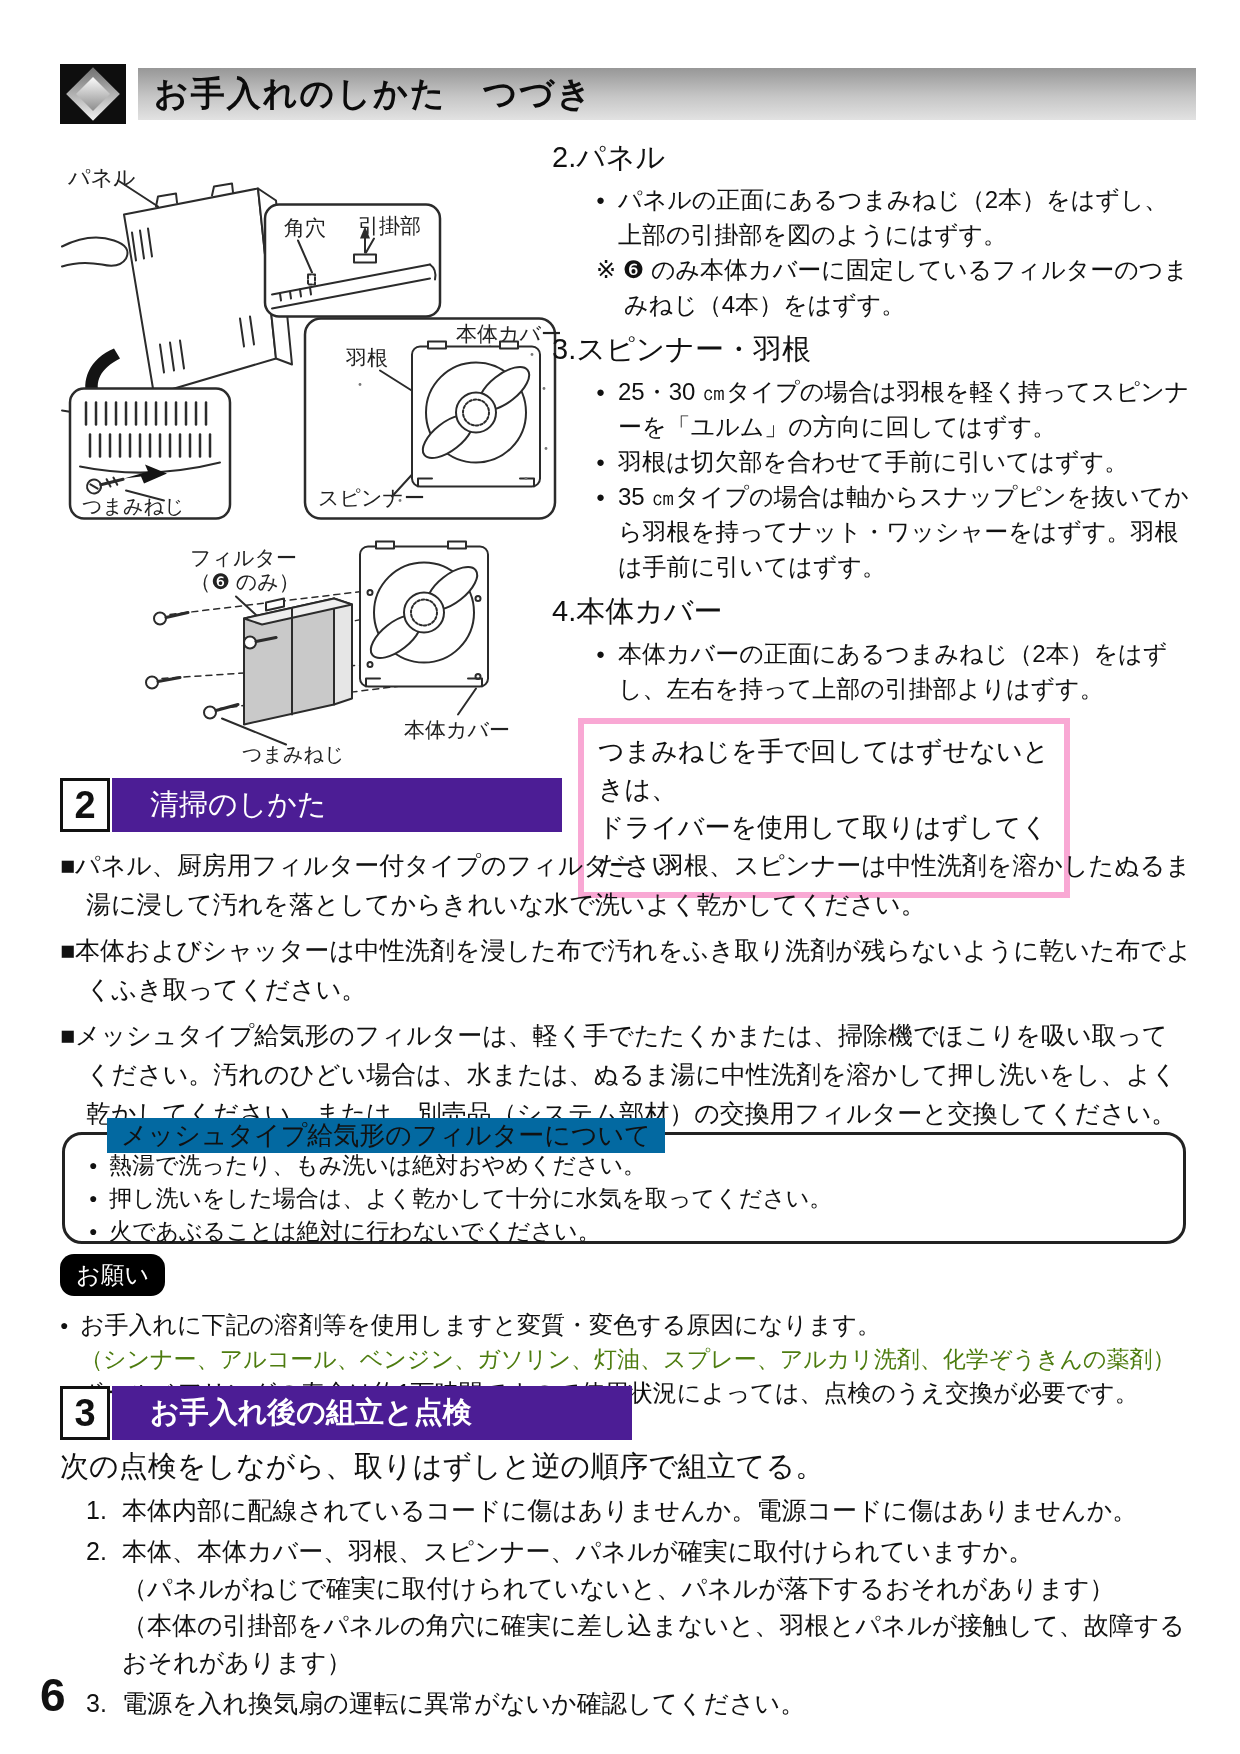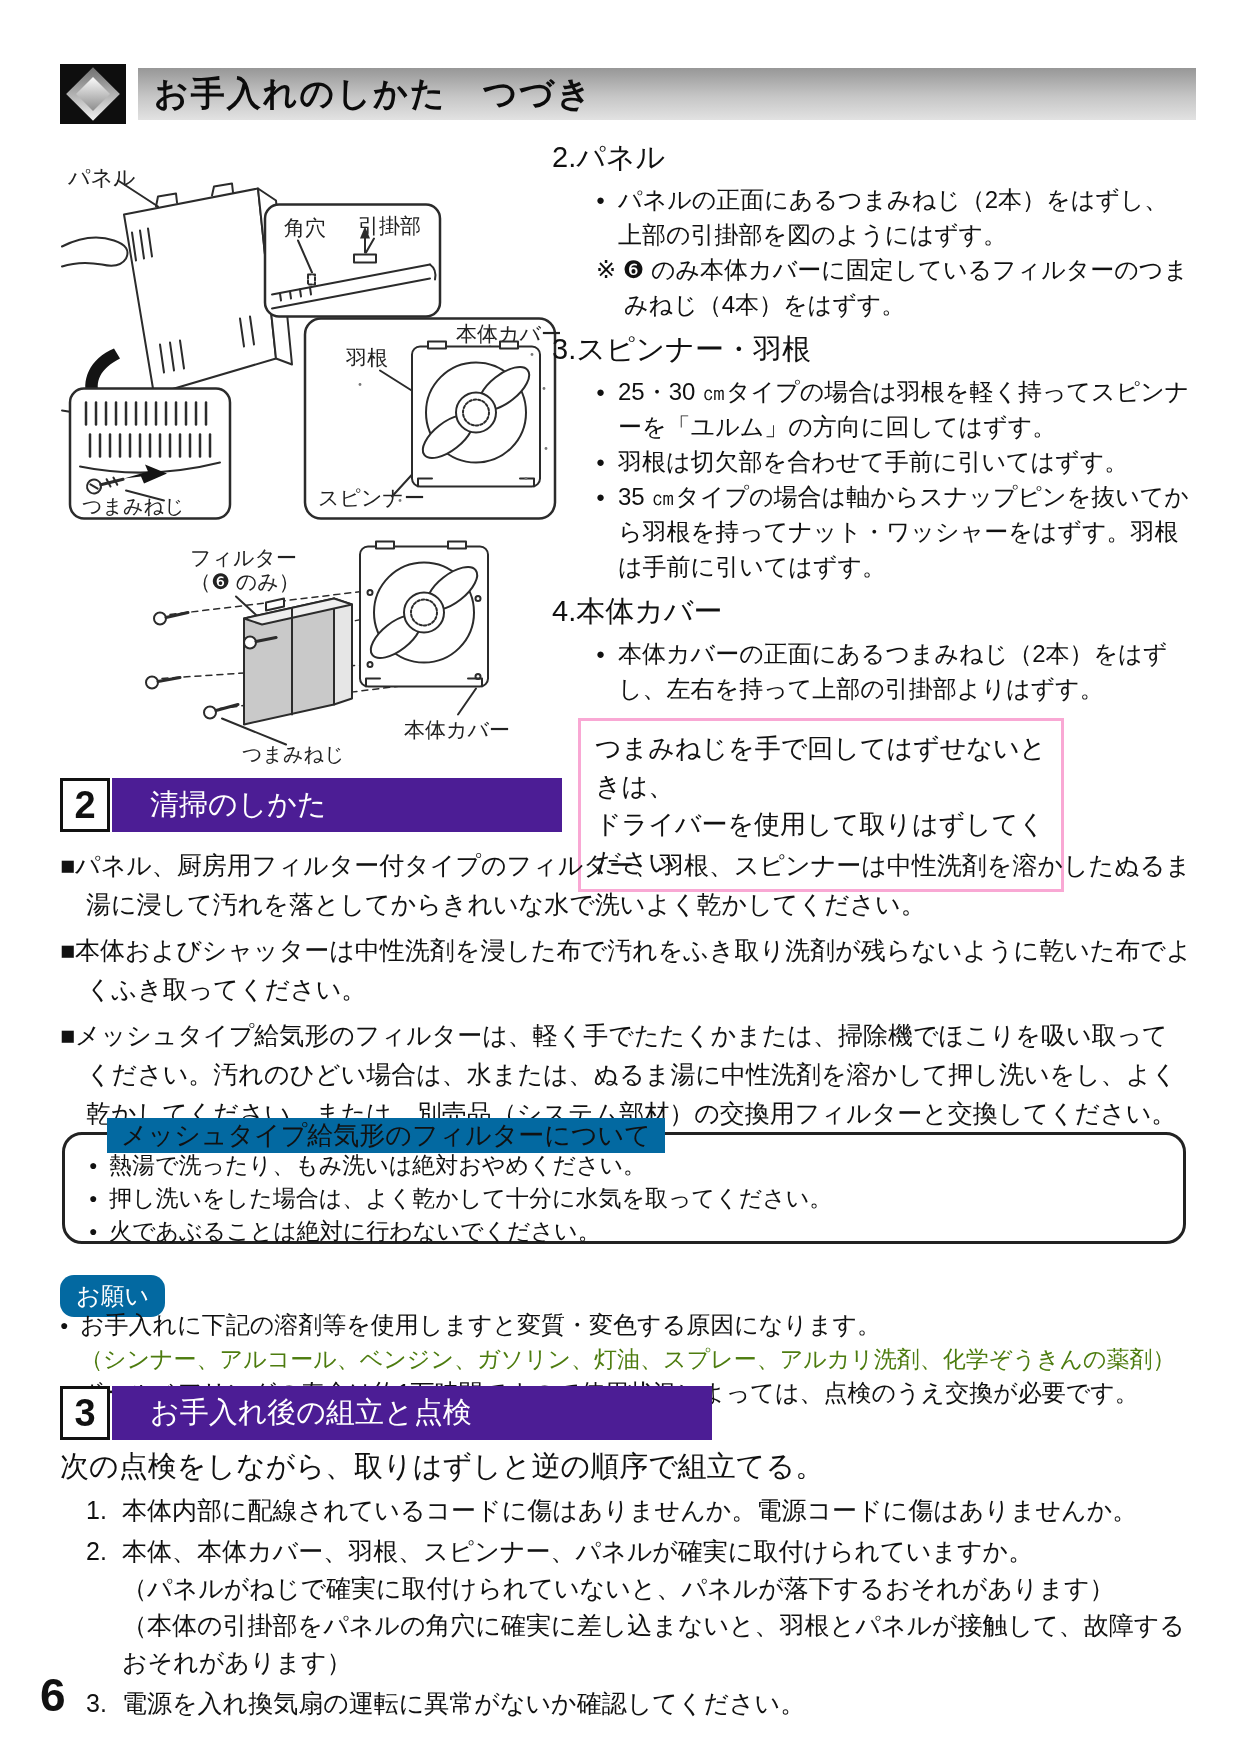--- a/index.html
+++ b/index.html
@@ -23,50 +23,50 @@
   .diagram text{font-family:"Liberation Sans","DejaVu Sans",sans-serif;}
 
   
   .instructions{position:absolute;left:552px;top:138px;width:640px;}
   .instructions h3{font-size:29px;font-weight:normal;margin:8px 0 4px;color:#111;}
   .instructions section:first-child h3{margin-top:0;}
   .blist{list-style:none;margin:0;padding:0 0 0 44px;}
   .blist li{position:relative;padding-left:22px;font-size:24px;line-height:35px;}
   .blist li::before{content:"●";position:absolute;left:0;top:0;font-size:15px;line-height:35px;}
   .refnote{margin:0;padding-left:72px;text-indent:-28px;font-size:24px;line-height:35px;}
-  .screw-note{margin:12px 0 0 26px;width:452px;border:3px solid #f9a8d4;
+  .screw-note{margin:12px 0 0 26px;width:452px;border:6px solid #f9a8d4;
               padding:8px 14px;font-size:26px;line-height:38px;}
 
   
   .sec-num{position:absolute;left:60px;width:50px;height:54px;background:#fff;border:3px solid #111;
            box-sizing:border-box;display:flex;align-items:center;justify-content:center;
            font-size:38px;font-weight:bold;}
   .sec-title{position:absolute;left:112px;height:54px;background:#4c1d95;color:#fff;
              display:flex;align-items:center;padding-left:38px;box-sizing:border-box;font-size:29px;}
   .bar2 .sec-num,.bar2 .sec-title{top:778px;}
   .bar2 .sec-title{width:450px;}
   .bar3 .sec-num,.bar3 .sec-title{top:1386px;}
-  .bar3 .sec-title{width:600px;}
+  .bar3 .sec-title{width:520px;font-weight:bold;}
 
   
   .clean{position:absolute;left:60px;top:846px;width:1132px;}
   .sq{margin:0 0 7px;padding-left:26px;text-indent:-26px;font-size:25px;line-height:39px;}
   .sq::before{content:"■";}
 
   
   .mesh-box{position:absolute;left:62px;top:1132px;width:1124px;height:112px;
             border:3px solid #222;border-radius:20px;box-sizing:border-box;padding:14px 0 0 24px;}
   .mesh-title{position:absolute;left:42px;top:-17px;background:#0369a1;padding:0 14px;font-size:26px;}
   .mlist{list-style:none;margin:0;padding:0;}
   .mlist li{position:relative;padding-left:20px;font-size:23px;line-height:33px;}
   .mlist li::before{content:"●";position:absolute;left:0;top:0;font-size:14px;line-height:33px;}
 
   
-  .req-badge{position:absolute;left:60px;top:1254px;background:#0369a1;color:#fff;
-             border-radius:14px;padding:5px 16px;font-size:24px;margin-top:21px;}
+  .req-badge{position:absolute;left:60px;top:1254px;background:#000000;color:#fff;
+             border-radius:14px;padding:5px 16px;font-size:24px;}
   .req{position:absolute;left:60px;top:1308px;width:1130px;}
   .req .item{position:relative;padding-left:20px;font-size:24px;line-height:34px;}
   .req .item::before{content:"●";position:absolute;left:0;top:0;font-size:14px;line-height:34px;}
   .req .subline{font-size:23px;line-height:34px;color:#4d7c0f;padding-left:20px;}
 
   
   .lead{position:absolute;left:60px;top:1448px;width:1130px;margin:0;font-size:29px;line-height:36px;}
   .chk{position:absolute;left:86px;top:1492px;width:1106px;}
   .chk-item{display:flex;margin-bottom:4px;font-size:25px;line-height:37px;}
   .chk-num{width:36px;flex:none;}

